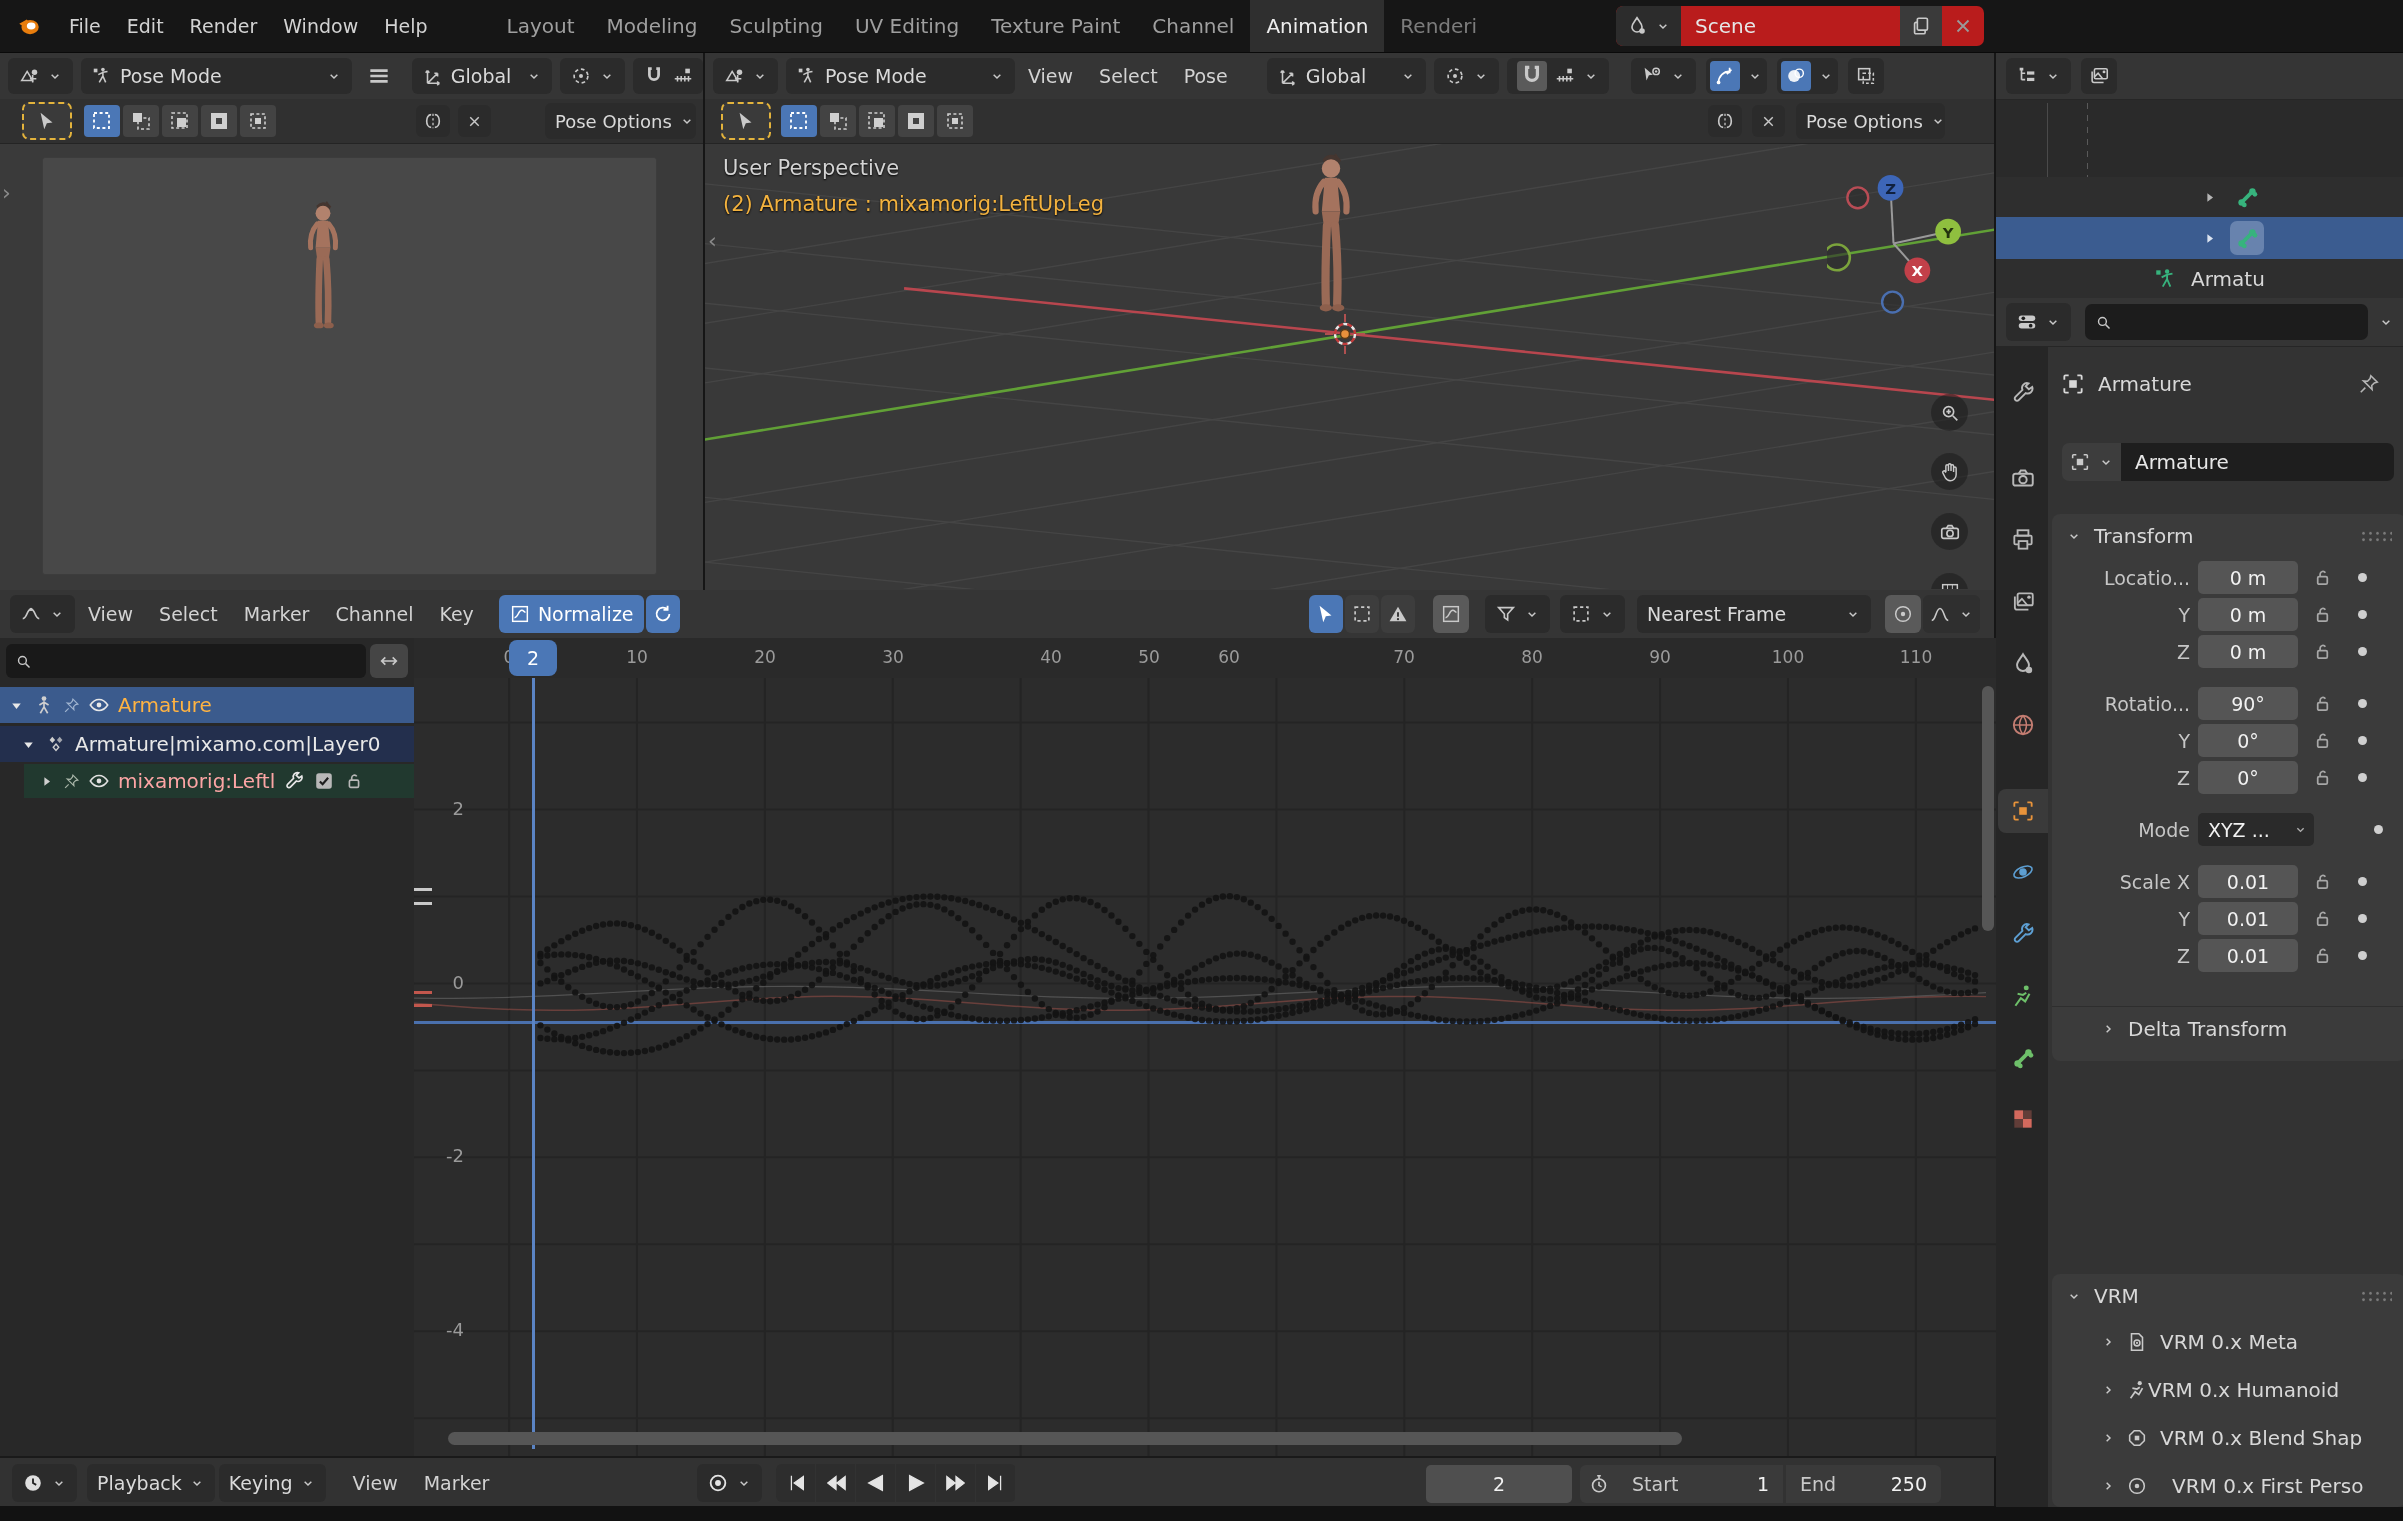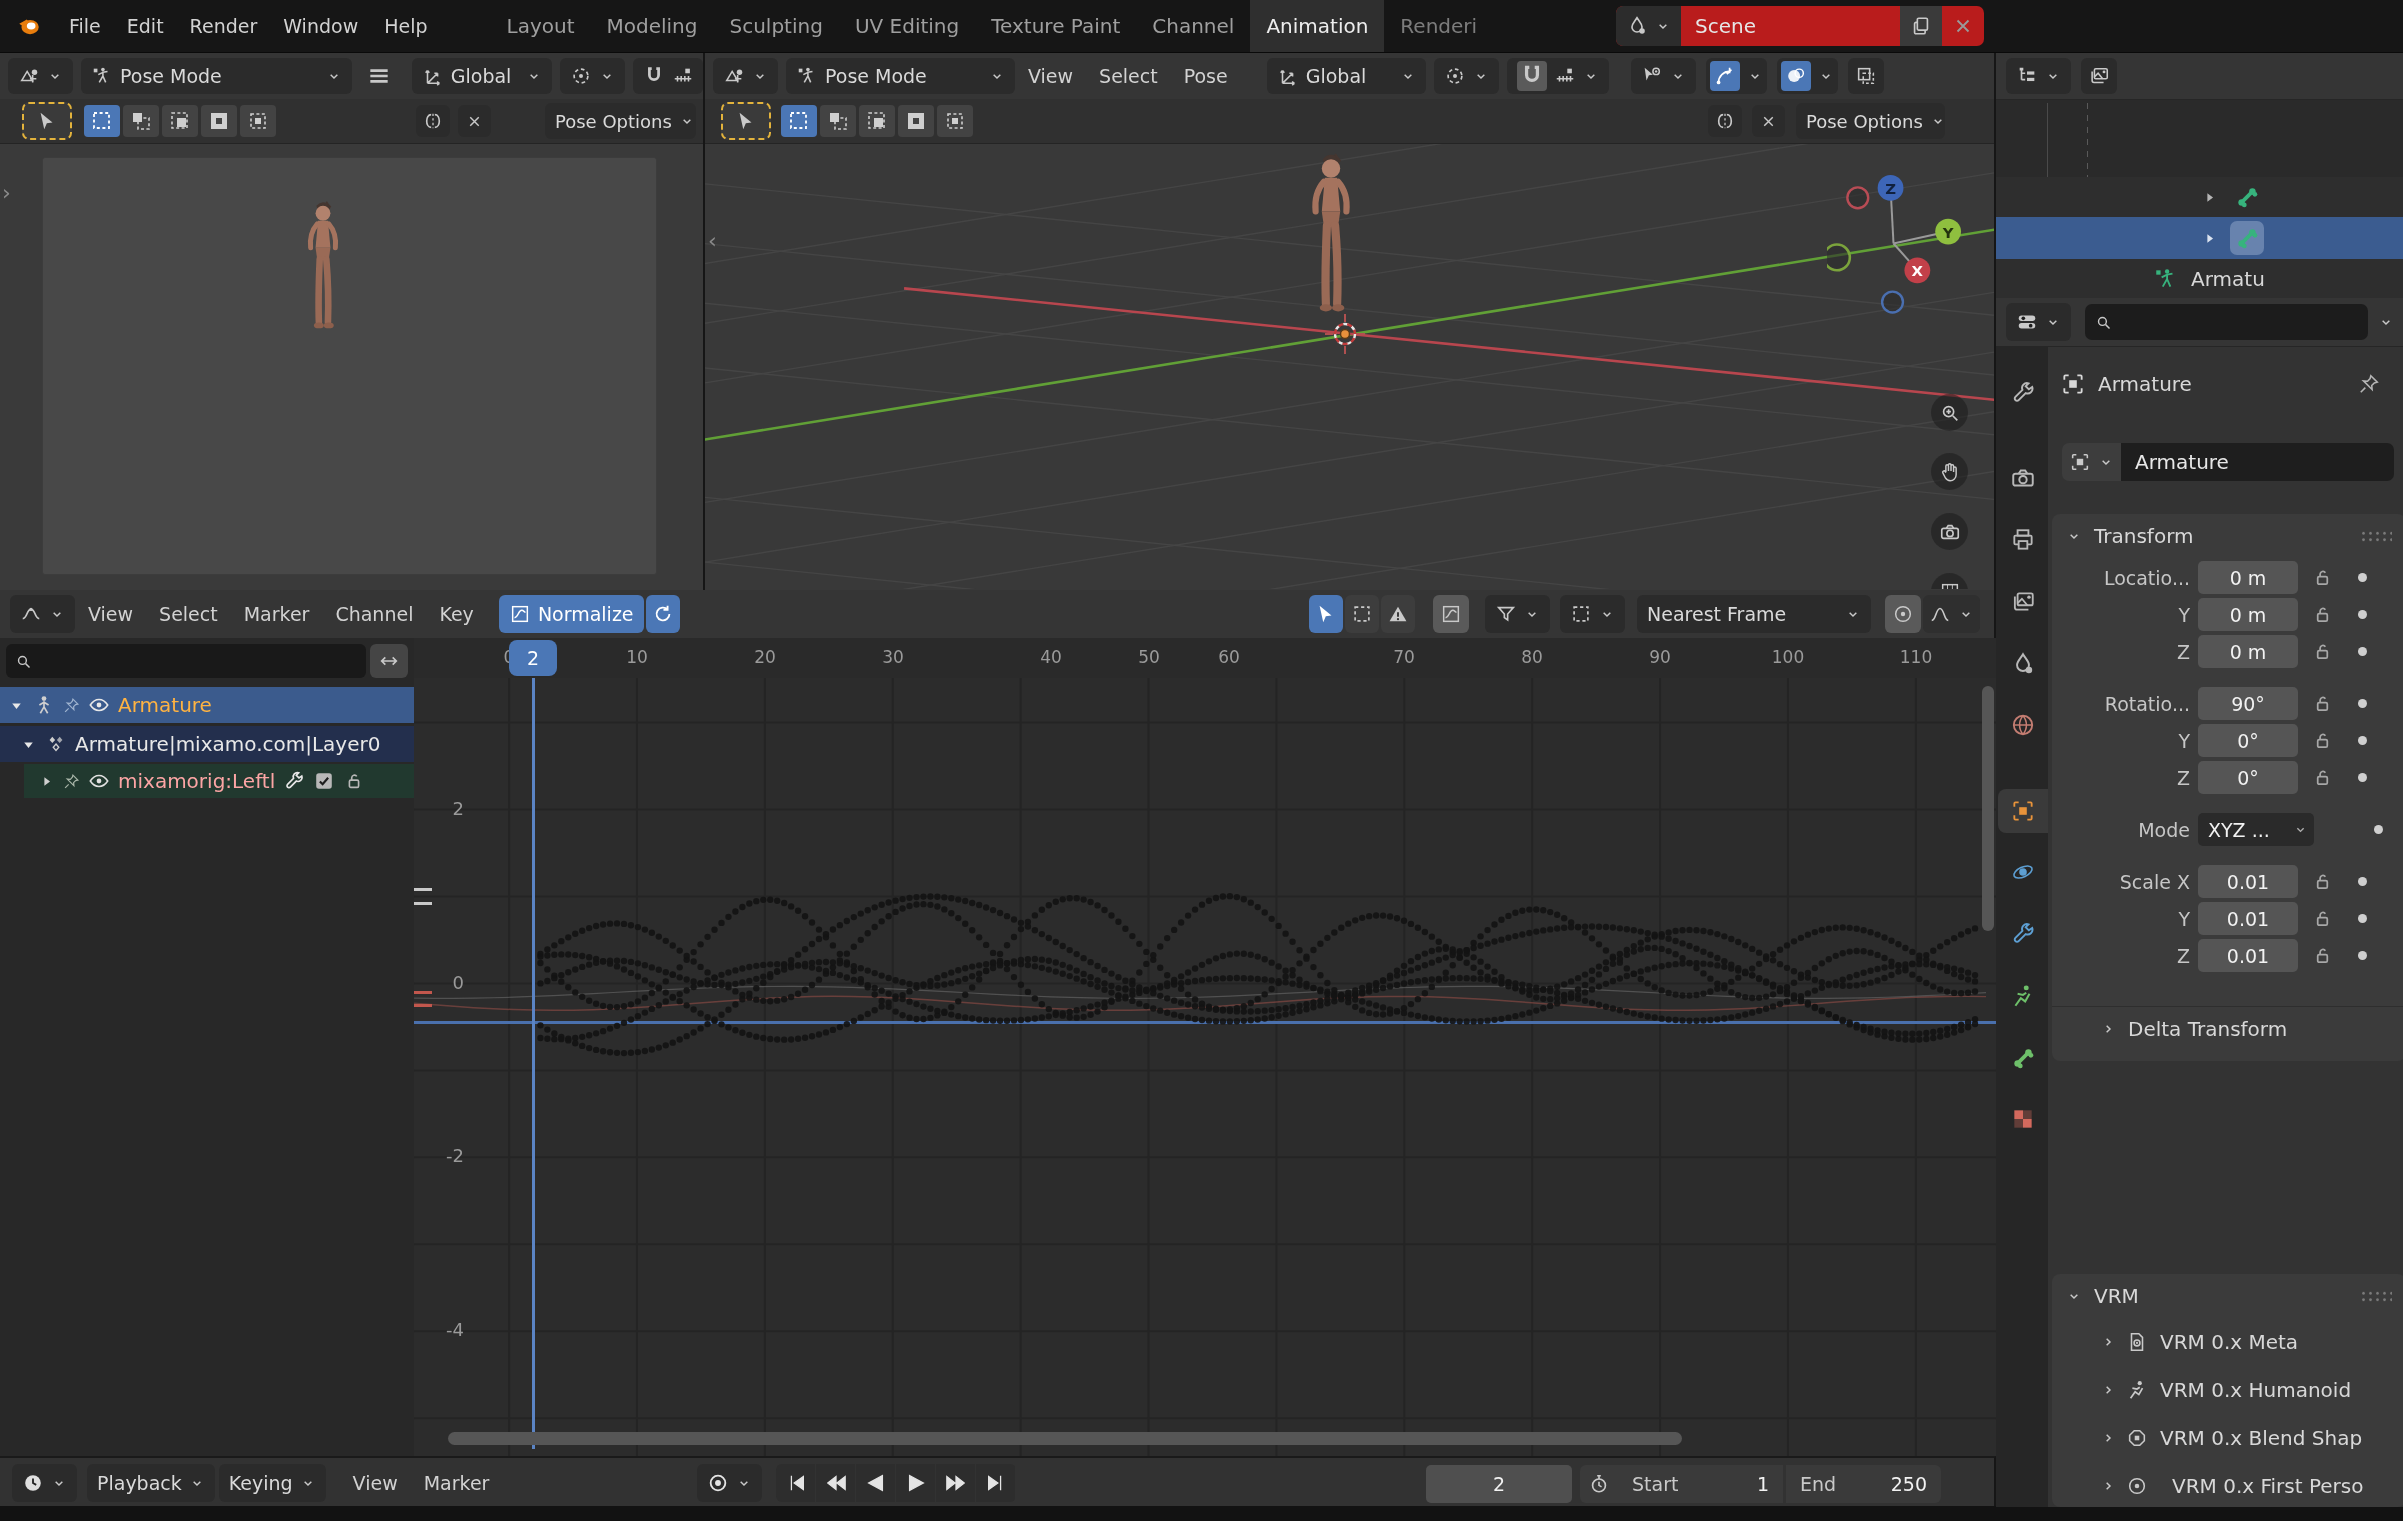--- a/index.html
+++ b/index.html
@@ -590,20 +590,24 @@
           <line x1="0" y1="540" x2="1295" y2="329" stroke="#454545" stroke-width="1.4"></line>
           <line x1="0" y1="40" x2="1295" y2="172" stroke="#454545" stroke-width="1.4"></line>
           <line x1="0" y1="100" x2="1295" y2="232" stroke="#454545" stroke-width="1.4"></line>
           <line x1="0" y1="160" x2="1295" y2="292" stroke="#454545" stroke-width="1.4"></line>
           <line x1="0" y1="225" x2="1295" y2="357" stroke="#454545" stroke-width="1.4"></line>
           <line x1="0" y1="355" x2="1295" y2="487" stroke="#454545" stroke-width="1.4"></line>
           <line x1="0" y1="420" x2="1295" y2="552" stroke="#454545" stroke-width="1.4"></line>
           <line x1="-1" y1="297" x2="1296" y2="86" stroke="#61a036" stroke-width="2.6"></line>
           <line x1="200" y1="145" x2="1296" y2="257" stroke="#b8464e" stroke-width="2.6"></line>
         </svg>
+      <div class="abs" style="left:18px;top:12px">
+        <div style="font-size:21px;color:#d4d4d4;text-shadow:0 1px 2px #000">User Perspective</div>
+        <div style="font-size:21px;color:#f3b23e;margin-top:12px;text-shadow:0 1px 2px #000">(2) Armature : mixamorig:LeftUpLeg</div>
+      </div>
       <svg style="position:absolute;left:594px;top:8px;width:64px;height:164px" viewBox="0 0 64 165" width="64" height="164">
           <use href="#s-mann"></use>
         </svg>
 
       <svg style="position:absolute;left:617px;top:167px" width="46" height="46" viewBox="0 0 46 46">
         <circle cx="23" cy="23" r="10" fill="none" stroke="#e8e8e8" stroke-width="2.4" stroke-dasharray="5 4"></circle>
         <circle cx="23" cy="23" r="10" fill="none" stroke="#c13b3b" stroke-width="2.4" stroke-dasharray="5 4" stroke-dashoffset="5"></circle>
         <path d="M23 3v8M23 35v8M3 23h8M35 23h8" stroke="#b05050" stroke-width="2"></path>
         <circle cx="23" cy="23" r="4.5" fill="#e8913c" stroke="#5a3a18" stroke-width="1.5"></circle>
       </svg>
@@ -2476,21 +2480,21 @@
           </svg>
         <span class="ptxt" style="margin-left:12px">VRM 0.x Meta</span>
       </div>
       <div class="flex" style="height:48px;padding-left:48px">
         <svg class="ic chev" style="transform:rotate(-90deg)" viewBox="0 0 16 16" width="16" height="16">
             <use href="#s-chev"></use>
           </svg>
         <svg class="ic" style="margin-left:10px" viewBox="0 0 22 22" width="22" height="22">
             <use href="#s-runner"></use>
           </svg>
-        <span class="ptxt" style="margin-left:12px">VRM 0.x Humanoid</span>
+        <span class="ptxt" style="">VRM 0.x Humanoid</span>
       </div>
       <div class="flex" style="height:48px;padding-left:48px">
         <svg class="ic chev" style="transform:rotate(-90deg)" viewBox="0 0 16 16" width="16" height="16">
             <use href="#s-chev"></use>
           </svg>
         <svg class="ic" style="margin-left:10px" viewBox="0 0 22 22" width="22" height="22">
             <use href="#s-octa"></use>
           </svg>
         <span class="ptxt" style="margin-left:12px">VRM 0.x Blend Shap</span>
       </div>

